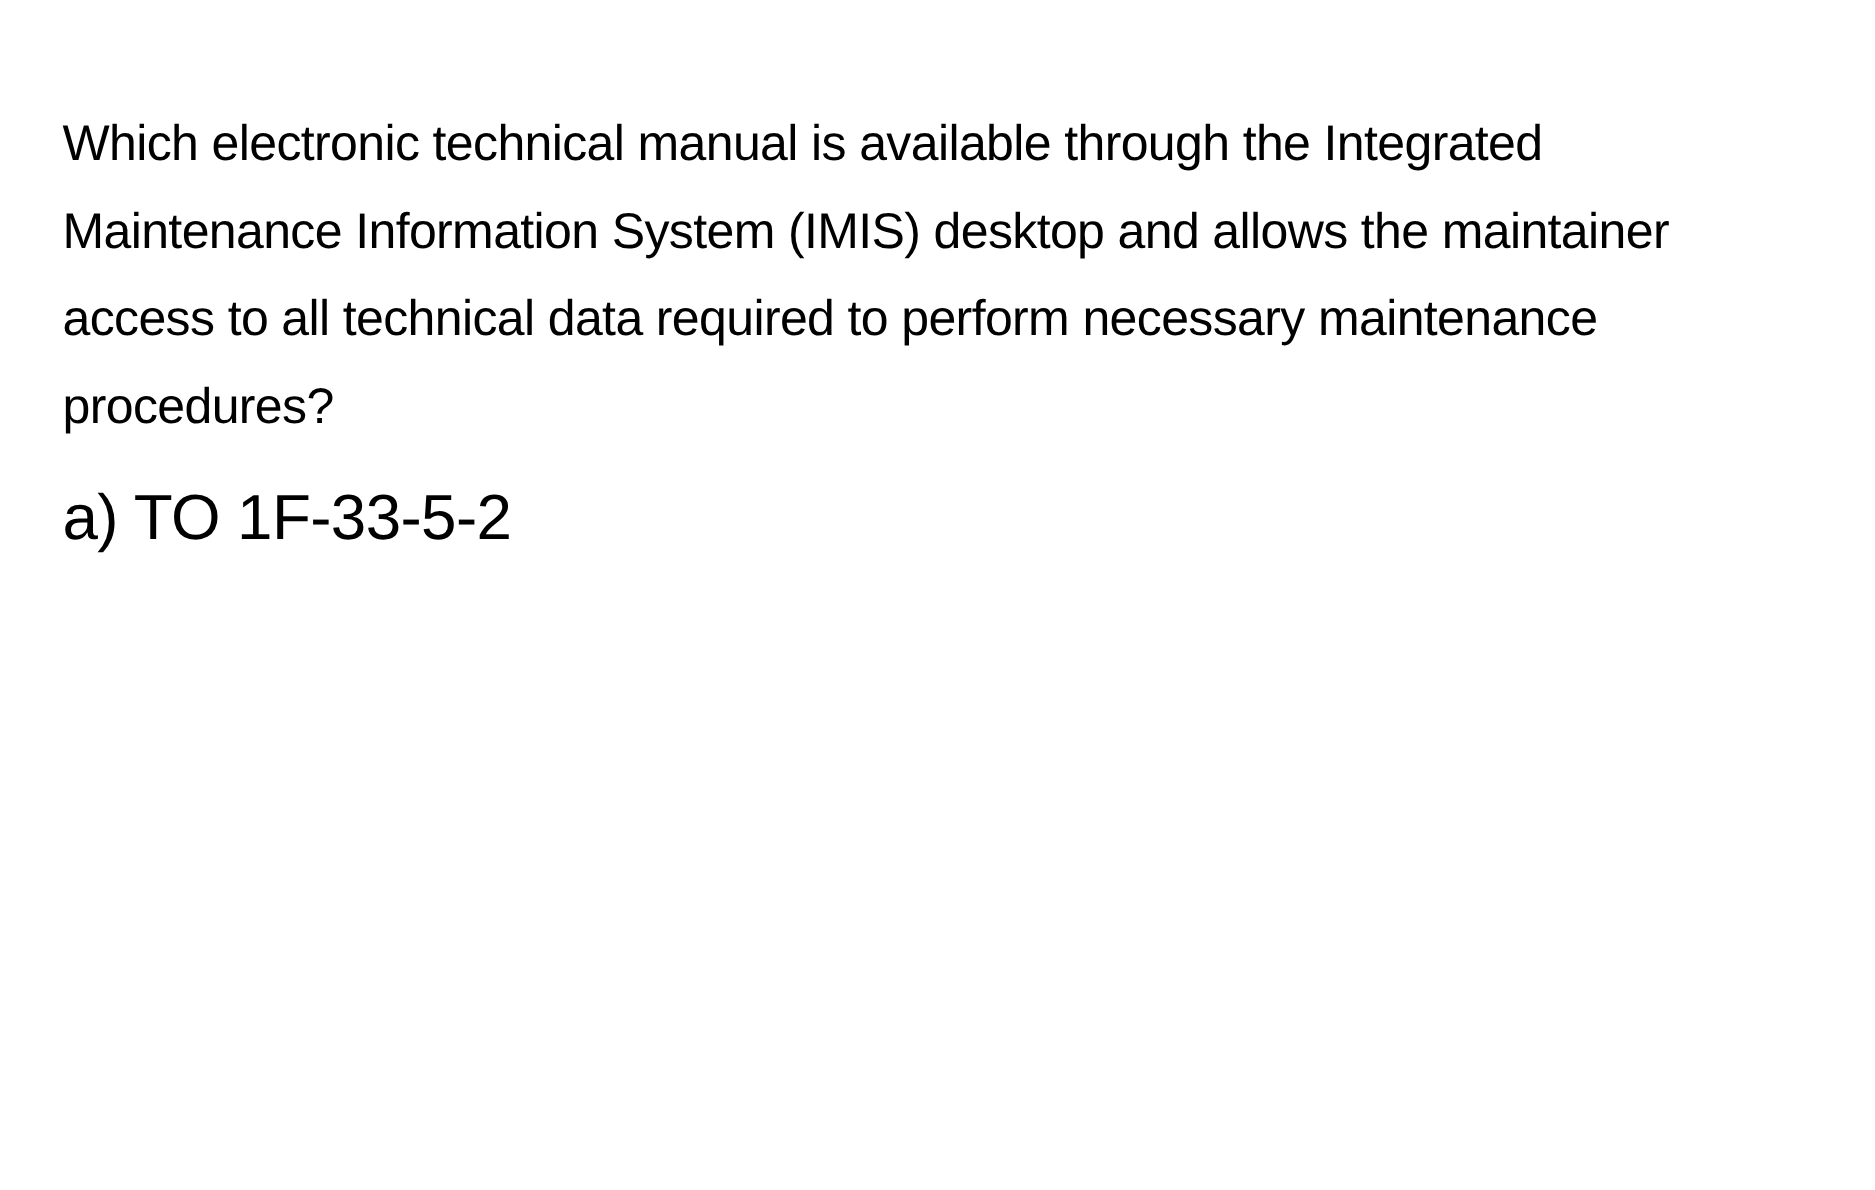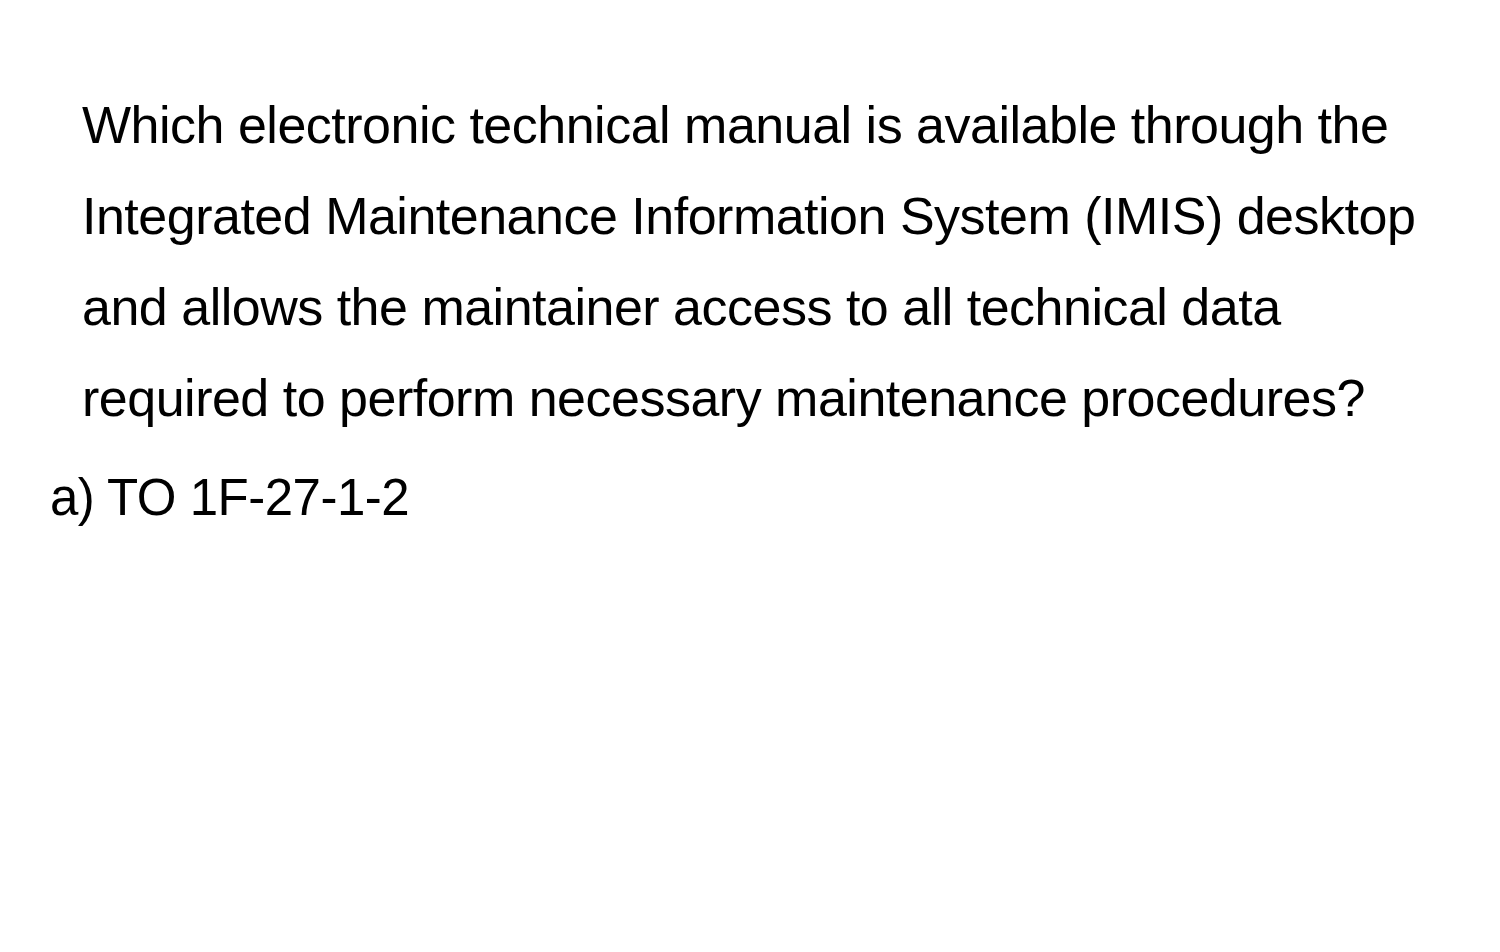--- a/index.html
+++ b/index.html
@@ -9,36 +9,35 @@
     }
     body {
       width: 1500px;
       height: 952px;
       background: #ffffff;
       font-family: -apple-system, BlinkMacSystemFont, "Segoe UI", Helvetica, Arial, sans-serif;
       color: #000000;
       padding: 80px 50px 50px 50px;
     }
     .question-text {
-      font-size: 52px;
+      font-size: 40px;
       line-height: 1.75;
       font-weight: 400;
       letter-spacing: -0.5px;
-      margin-left: 32px;
     }
     .options {
       margin-top: 12px;
     }
     .option {
       font-size: 51px;
       line-height: 1.65;
       font-weight: 400;
       letter-spacing: -0.5px;
     }
   </style>
 </head>
 <body>
 
 <div class="question-text">Which electronic technical manual is available through the Integrated Maintenance Information System (IMIS) desktop and allows the maintainer access to all technical data required to perform necessary maintenance procedures?</div>
 
 <div class="options">
-  <div class="option">a) TO 1F-27-1-2</div>
+  <div class="option">a) TO 1F-33-5-2</div>
 </div>
 
 </body></html>

